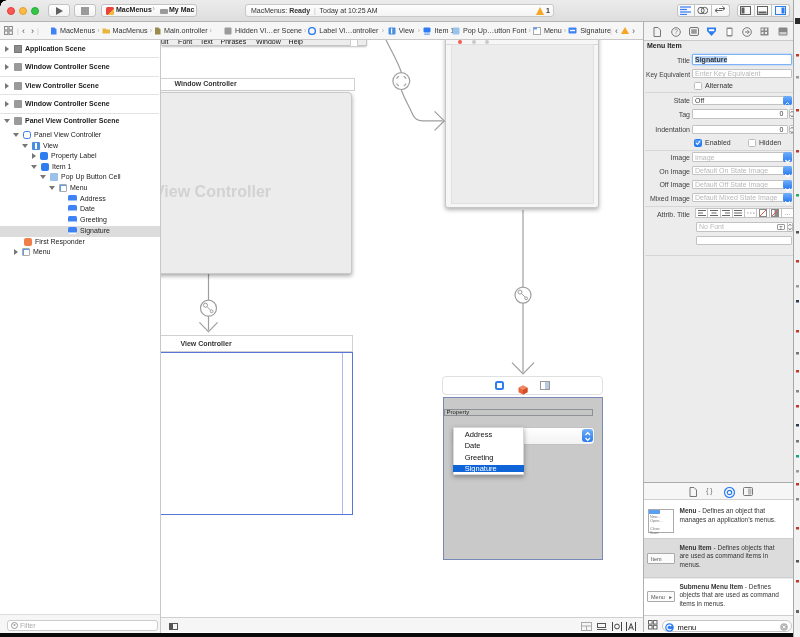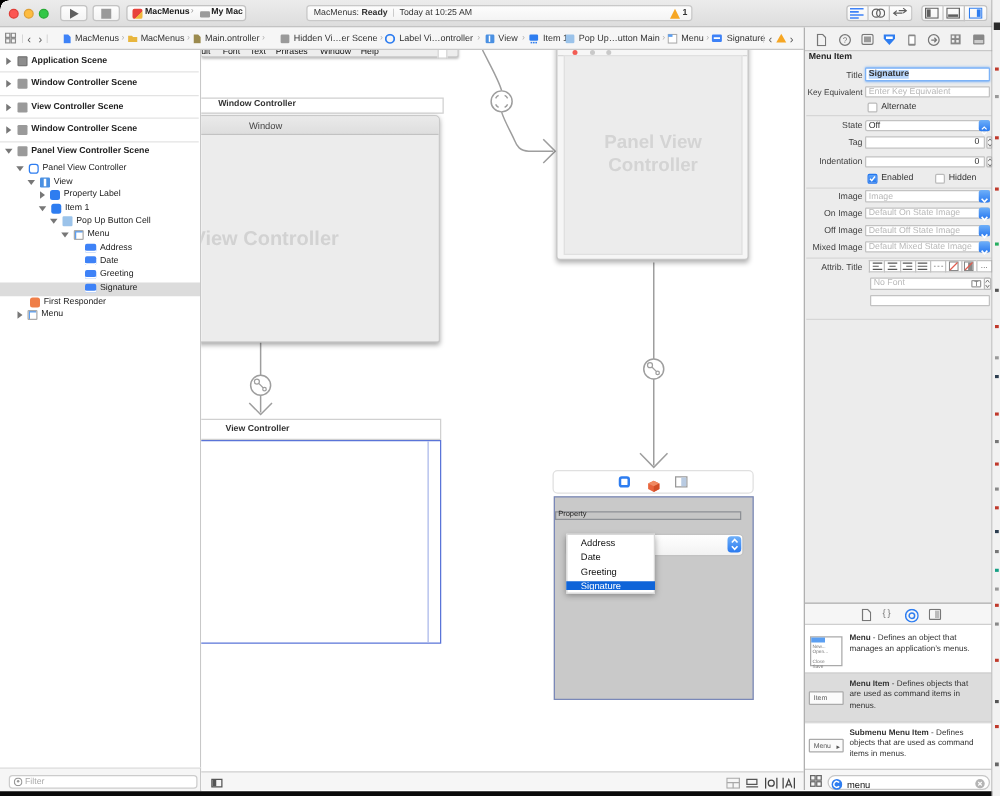--- a/index.html
+++ b/index.html
@@ -185,21 +185,21 @@
         <rect x="3.4" y="6.5" width="1.3" height="1.3" fill="#2e7df0"></rect>
         <rect x="5.3" y="6.5" width="1.3" height="1.3" fill="#2e7df0"></rect>
       </svg>
       <span>Item 1</span>
       <span class="chev">›</span>
   </div>
   <div class="crumb" style="left:452px;top:22px;">
     <svg width="8" height="8" style="margin-right:3px">
         <rect x="0.5" y="0.5" width="7" height="7" rx="1" fill="#9bc3ea"></rect>
       </svg>
-      <span>Pop Up…utton Main</span>
+      <span>Pop Up…utton Font</span>
       <span class="chev">›</span>
     <svg width="8" height="8" style="margin-right:3px">
         <rect x="0.5" y="0.5" width="7" height="7" fill="#fff" stroke="#aaa" stroke-width="1"></rect>
         <rect x="0.5" y="0.5" width="3.5" height="2" fill="#5b9ff2"></rect>
       </svg>
       <span>Menu</span>
       <span class="chev">›</span>
     <svg width="9" height="7" style="margin-right:3px">
         <rect x="0.5" y="0.5" width="8" height="6" rx="1" fill="#3e82f7"></rect>
         <rect x="2" y="2.8" width="5" height="1.4" fill="#fff"></rect>
@@ -280,36 +280,34 @@
           <circle cx="50.6" cy="271.3" r="1.4" fill="#fff"></circle>
         <circle cx="359" cy="252.1" r="2" fill="#fff"></circle>
           <line x1="360.5" y1="253.6" x2="364" y2="257.1"></line>
           <circle cx="365.1" cy="258.3" r="1.4" fill="#fff"></circle>
       </g>
     </svg>
 
     <div class="abs" style="left:-88px;top:38px;width:282px;height:13px;background:#fff;border:1px solid #d0d0d0;"></div>
     <div class="abs" style="left:13.5px;top:40px;font-size:7px;font-weight:bold;color:#333;">Window Controller</div>
     <div class="abs" style="left:-88px;top:52px;width:279px;height:182px;background:#ececec;border:1px solid #c9c9c9;border-radius:4px 4px 2px 2px;box-shadow:0 2px 4px rgba(0,0,0,0.35);overflow:hidden;">
-      <div style="position:absolute;left:0;top:0;width:100%;height:15px;background:linear-gradient(#eaeaea,#dedede);border-bottom:1px solid #c2c2c2;text-align:center;font-size:7.5px;color:#444;line-height:15px;">Window</div>
       <div style="position:absolute;left:0;top:90px;width:100%;text-align:center;font-size:16px;font-weight:bold;color:#d2d2d2;">View Controller</div>
     </div>
 
     <div class="abs" style="left:-88px;top:294.9px;width:280px;height:17.3px;background:#fff;border:1px solid #d0d0d0;"></div>
     <div class="abs" style="left:19.4px;top:299.5px;font-size:7px;font-weight:bold;color:#333;">View Controller</div>
     <div class="abs" style="left:-88px;top:312.2px;width:280px;height:163.3px;background:#fff;border:1.3px solid #5a74d8;"></div>
     <div class="abs" style="left:181px;top:313px;width:1px;height:161px;background:#aab8ea;"></div>
 
     <div class="abs" style="left:284px;top:-6px;width:154px;height:174px;background:#f6f6f6;border:1px solid #c6c6c6;border-radius:3px;box-shadow:0 2px 4px rgba(0,0,0,0.3);">
       <div style="position:absolute;left:12px;top:4.5px;width:4px;height:4px;border-radius:50%;background:#f25c53;"></div>
       <div style="position:absolute;left:26px;top:4.5px;width:4px;height:4px;border-radius:50%;background:#c9c9c9;"></div>
       <div style="position:absolute;left:39px;top:4.5px;width:4px;height:4px;border-radius:50%;background:#c9c9c9;"></div>
       <div style="position:absolute;left:0;top:8.5px;width:100%;height:1px;background:#d8d8d8;"></div>
       <div style="position:absolute;left:5px;top:9px;width:143px;height:160px;background:#ececec;border:1px solid #e0e0e0;"></div>
-      <div style="position:absolute;left:5px;top:69px;width:143px;text-align:center;font-size:15px;font-weight:bold;color:#d4d4d4;line-height:19px;">Panel View<br>Controller</div>
     </div>
 
     <div class="abs" style="left:280.6px;top:335.9px;width:161.5px;height:18.8px;background:#fff;border:1px solid #e0e0e0;border-radius:4px;"></div>
     <div class="abs" style="left:334px;top:340.5px;width:9px;height:9px;border:2px solid #2e7df0;border-radius:2.5px;background:#fff;"></div>
     <div class="abs" style="left:357px;top:340.5px;width:9.5px;height:9.5px;"><svg width="10" height="10">
           <polygon points="5,0.5 9.5,2.8 9.5,7.2 5,9.5 0.5,7.2 0.5,2.8" fill="#e8643c"></polygon>
           <polygon points="5,0.5 9.5,2.8 5,5 0.5,2.8" fill="#f08a62"></polygon>
           <polygon points="5,5 9.5,2.8 9.5,7.2 5,9.5" fill="#d14f28"></polygon>
         </svg></div>
     <div class="abs" style="left:379px;top:340.5px;width:10px;height:9.5px;background:#fff;border:1px solid #999;">

